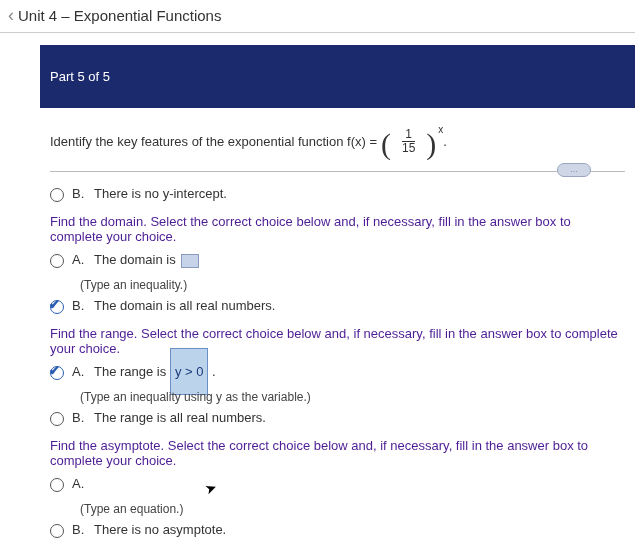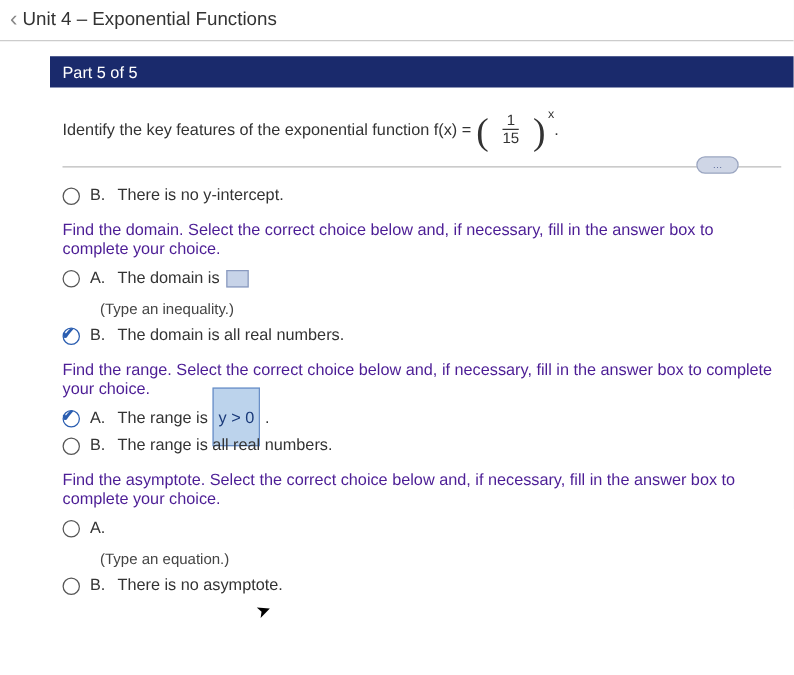--- a/index.html
+++ b/index.html
@@ -28,21 +28,21 @@
   .back-chevron {
     font-size: 18px;
     color: #888;
     margin-right: 4px;
     line-height: 1;
   }
   .part-bar {
     background: #1a2a6c;
     color: #fff;
     margin: 12px 0 0 40px;
-    padding: 5px 10px;
+    padding: 24px 10px;
     font-size: 13px;
   }
   .content {
     padding: 18px 10px 10px 50px;
     font-size: 13px;
     color: #333;
   }
   .prompt-row {
     display: flex;
     align-items: center;
@@ -235,20 +235,21 @@
 
     <div class="option-row">
       <span class="radio-selected"></span>
       <span class="opt-letter">A.</span>
       <span>
         <span>The range is </span>
         <span class="answer-highlight">y &gt; 0</span>
         <span>.</span>
       </span>
     </div>
+    <div class="subnote">(Type an inequality using y as the variable.)</div>
 
     <div class="option-row">
       <span class="radio-empty"></span>
       <span class="opt-letter">B.</span>
       <span>The range is all real numbers.</span>
     </div>
 
     <div class="section-text">Find the asymptote. Select the correct choice below and, if necessary, fill in the answer box to complete your choice.</div>
 
     <div class="option-row">

